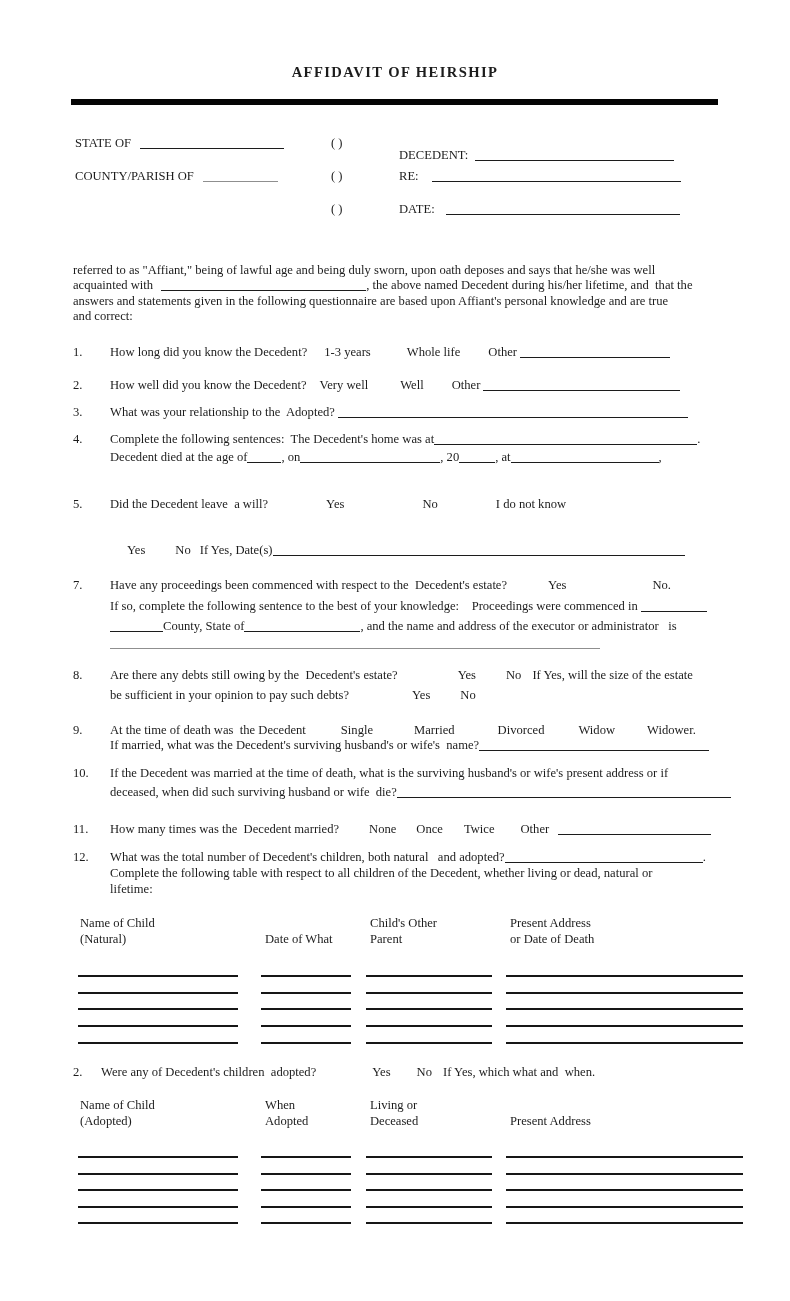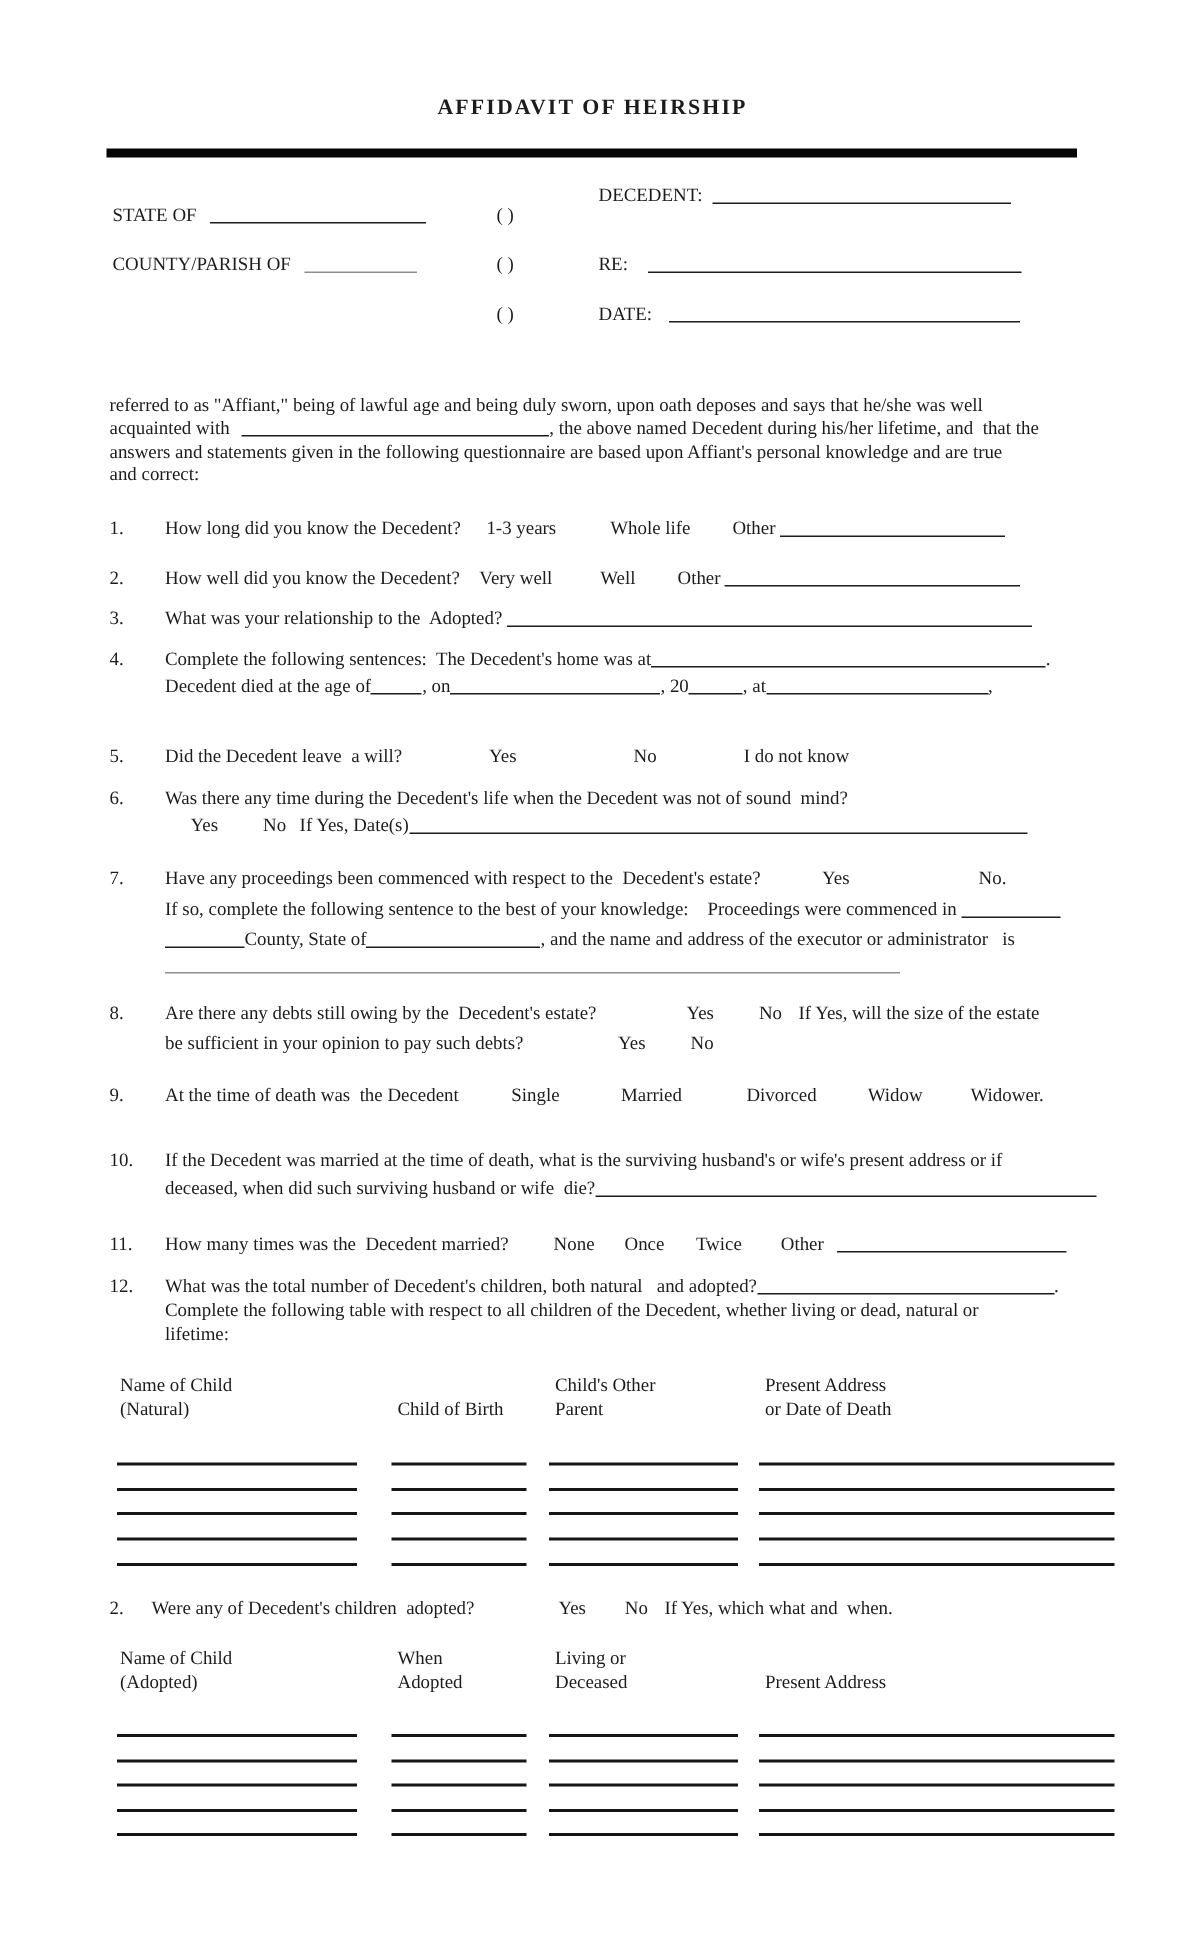--- a/index.html
+++ b/index.html
@@ -34,21 +34,21 @@
 </head>
 <body>
 
 <div class="page">
 
   <div class="abs title">AFFIDAVIT OF HEIRSHIP</div>
   <div class="abs rule"></div>
 
   <div class="abs" style="top:136px;left:75px"><span class="t">STATE OF </span><span class="g" style="width: 6px;"></span><span class="u" style="width: 144px;"></span></div>
   <div class="abs" style="top:136px;left:331px">( )</div>
-  <div class="abs" style="top:123px;left:399px"><span class="t">DECEDENT: </span><span class="g" style="width: 4px;"></span><span class="u" style="width: 199px;"></span></div>
+  <div class="abs" style="top:148px;left:399px"><span class="t">DECEDENT: </span><span class="g" style="width: 4px;"></span><span class="u" style="width: 199px;"></span></div>
   <div class="abs" style="top:169px;left:75px"><span class="t">COUNTY/PARISH OF </span><span class="g" style="width: 6px;"></span><span class="u gray" style="width: 75px;"></span></div>
   <div class="abs" style="top:169px;left:331px">( )</div>
   <div class="abs" style="top:169px;left:399px"><span class="t">RE: </span><span class="g" style="width: 10px;"></span><span class="u" style="width: 249px;"></span></div>
   <div class="abs" style="top:202px;left:331px">( )</div>
   <div class="abs" style="top:202px;left:399px"><span class="t">DATE: </span><span class="g" style="width: 8px;"></span><span class="u" style="width: 234px;"></span></div>
 
   <div class="abs" style="top:263px;left:73px"><span class="t">referred to as "Affiant," being of lawful age and being duly sworn, upon oath deposes and says that he/she was well</span></div>
   <div class="abs" style="top:278px;left:73px"><span class="t">acquainted with </span><span class="g" style="width: 5px;"></span><span class="u" style="width: 205px;"></span><span class="t">, the above named Decedent during his/her lifetime, and  that the</span></div>
   <div class="abs" style="top:294px;left:73px"><span class="t">answers and statements given in the following questionnaire are based upon Affiant's personal knowledge and are true</span></div>
   <div class="abs" style="top:309px;left:73px"><span class="t">and correct:</span></div>
@@ -57,45 +57,45 @@
 
   <div class="abs" style="top:378px;left:73px"><span class="num">2.</span><span><span class="t">How well did you know the Decedent?</span><span class="g" style="width: 13px;"></span><span class="t">Very well</span><span class="g" style="width: 32px;"></span><span class="t">Well</span><span class="g" style="width: 28px;"></span><span class="t">Other </span><span class="u" style="width: 197px;"></span></span></div>
 
   <div class="abs" style="top:405px;left:73px"><span class="num">3.</span><span><span class="t">What was your relationship to the  Adopted? </span><span class="u" style="width: 350px;"></span></span></div>
 
   <div class="abs" style="top:432px;left:73px"><span class="num">4.</span><span><span class="t">Complete the following sentences:  The Decedent's home was at</span><span class="u" style="width: 263px;"></span><span class="t">.</span></span></div>
   <div class="abs" style="top:450px;left:110px"><span class="t">Decedent died at the age of</span><span class="u" style="width: 34px;"></span><span class="t">, on</span><span class="u" style="width: 140px;"></span><span class="t">, 20</span><span class="u" style="width: 36px;"></span><span class="t">, at</span><span class="u" style="width: 148px;"></span><span class="t">,</span></div>
 
   <div class="abs" style="top:497px;left:73px"><span class="num">5.</span><span><span class="t">Did the Decedent leave  a will?</span><span class="g" style="width: 58px;"></span><span class="t">Yes</span><span class="g" style="width: 78px;"></span><span class="t">No</span><span class="g" style="width: 58px;"></span><span class="t">I do not know</span></span></div>
 
-  <div class="abs" style="top:525px;left:73px"><span class="num">6.</span><span><span class="t">Was there any time during the Decedent's life when the Decedent was not of sound  mind?</span></span></div>
   <div class="abs" style="top:543px;left:127px"><span class="t">Yes</span><span class="g" style="width: 30px;"></span><span class="t">No</span><span class="g" style="width: 9px;"></span><span class="t">If Yes, Date(s)</span><span class="u" style="width: 412px;"></span></div>
 
   <div class="abs" style="top:578px;left:73px"><span class="num">7.</span><span><span class="t">Have any proceedings been commenced with respect to the  Decedent's estate?</span><span class="g" style="width: 41px;"></span><span class="t">Yes</span><span class="g" style="width: 86px;"></span><span class="t">No.</span></span></div>
   <div class="abs" style="top:599px;left:110px"><span class="t">If so, complete the following sentence to the best of your knowledge:    Proceedings were commenced in </span><span class="u" style="width: 66px;"></span></div>
   <div class="abs" style="top:619px;left:110px"><span class="u" style="width: 53px;"></span><span class="t">County, State of</span><span class="u" style="width: 116px;"></span><span class="t">, and the name and address of the executor or administrator   is</span></div>
   <div class="abs" style="top:636px;left:110px"><span class="u gray" style="width: 490px;"></span></div>
 
   <div class="abs" style="top:668px;left:73px"><span class="num">8.</span><span><span class="t">Are there any debts still owing by the  Decedent's estate?</span><span class="g" style="width: 60px;"></span><span class="t">Yes</span><span class="g" style="width: 30px;"></span><span class="t">No</span><span class="g" style="width: 11px;"></span><span class="t">If Yes, will the size of the estate</span></span></div>
   <div class="abs" style="top:688px;left:110px"><span class="t">be sufficient in your opinion to pay such debts?</span><span class="g" style="width: 63px;"></span><span class="t">Yes</span><span class="g" style="width: 30px;"></span><span class="t">No</span></div>
 
   <div class="abs" style="top:723px;left:73px"><span class="num">9.</span><span><span class="t">At the time of death was  the Decedent</span><span class="g" style="width: 35px;"></span><span class="t">Single</span><span class="g" style="width: 41px;"></span><span class="t">Married</span><span class="g" style="width: 43px;"></span><span class="t">Divorced</span><span class="g" style="width: 34px;"></span><span class="t">Widow</span><span class="g" style="width: 32px;"></span><span class="t">Widower.</span></span></div>
+  <div class="abs" style="top:738px;left:110px"><span class="t">If married, what was the Decedent's surviving husband's or wife's  name?</span><span class="u" style="width: 230px;"></span></div>
 
   <div class="abs" style="top:766px;left:73px"><span class="num">10.</span><span><span class="t">If the Decedent was married at the time of death, what is the surviving husband's or wife's present address or if</span></span></div>
   <div class="abs" style="top:785px;left:110px"><span class="t">deceased, when did such surviving husband or wife  die?</span><span class="u" style="width: 334px;"></span></div>
 
   <div class="abs" style="top:822px;left:73px"><span class="num">11.</span><span><span class="t">How many times was the  Decedent married?</span><span class="g" style="width: 30px;"></span><span class="t">None</span><span class="g" style="width: 20px;"></span><span class="t">Once</span><span class="g" style="width: 21px;"></span><span class="t">Twice</span><span class="g" style="width: 26px;"></span><span class="t">Other </span><span class="g" style="width: 6px;"></span><span class="u" style="width: 153px;"></span></span></div>
 
   <div class="abs" style="top:850px;left:73px"><span class="num">12.</span><span><span class="t">What was the total number of Decedent's children, both natural   and adopted?</span><span class="u" style="width: 198px;"></span><span class="t">.</span></span></div>
   <div class="abs" style="top:866px;left:110px"><span class="t">Complete the following table with respect to all children of the Decedent, whether living or dead, natural or</span></div>
   <div class="abs" style="top:882px;left:110px"><span class="t">lifetime:</span></div>
 
   <div class="abs" style="top:916px;left:80px">Name of Child</div>
   <div class="abs" style="top:932px;left:80px">(Natural)</div>
-  <div class="abs" style="top:932px;left:265px">Child of Birth</div>
+  <div class="abs" style="top:932px;left:265px">Date of What</div>
   <div class="abs" style="top:916px;left:370px">Child's Other</div>
   <div class="abs" style="top:932px;left:370px">Parent</div>
   <div class="abs" style="top:916px;left:510px">Present Address</div>
   <div class="abs" style="top:932px;left:510px">or Date of Death</div>
   <div class="ruletable" style="top:975px">
       <div class="trow" style="top: 0px;">
         <span class="cell cc1"></span>
         <span class="cell cc2"></span>
         <span class="cell cc3"></span>
         <span class="cell cc4"></span>

